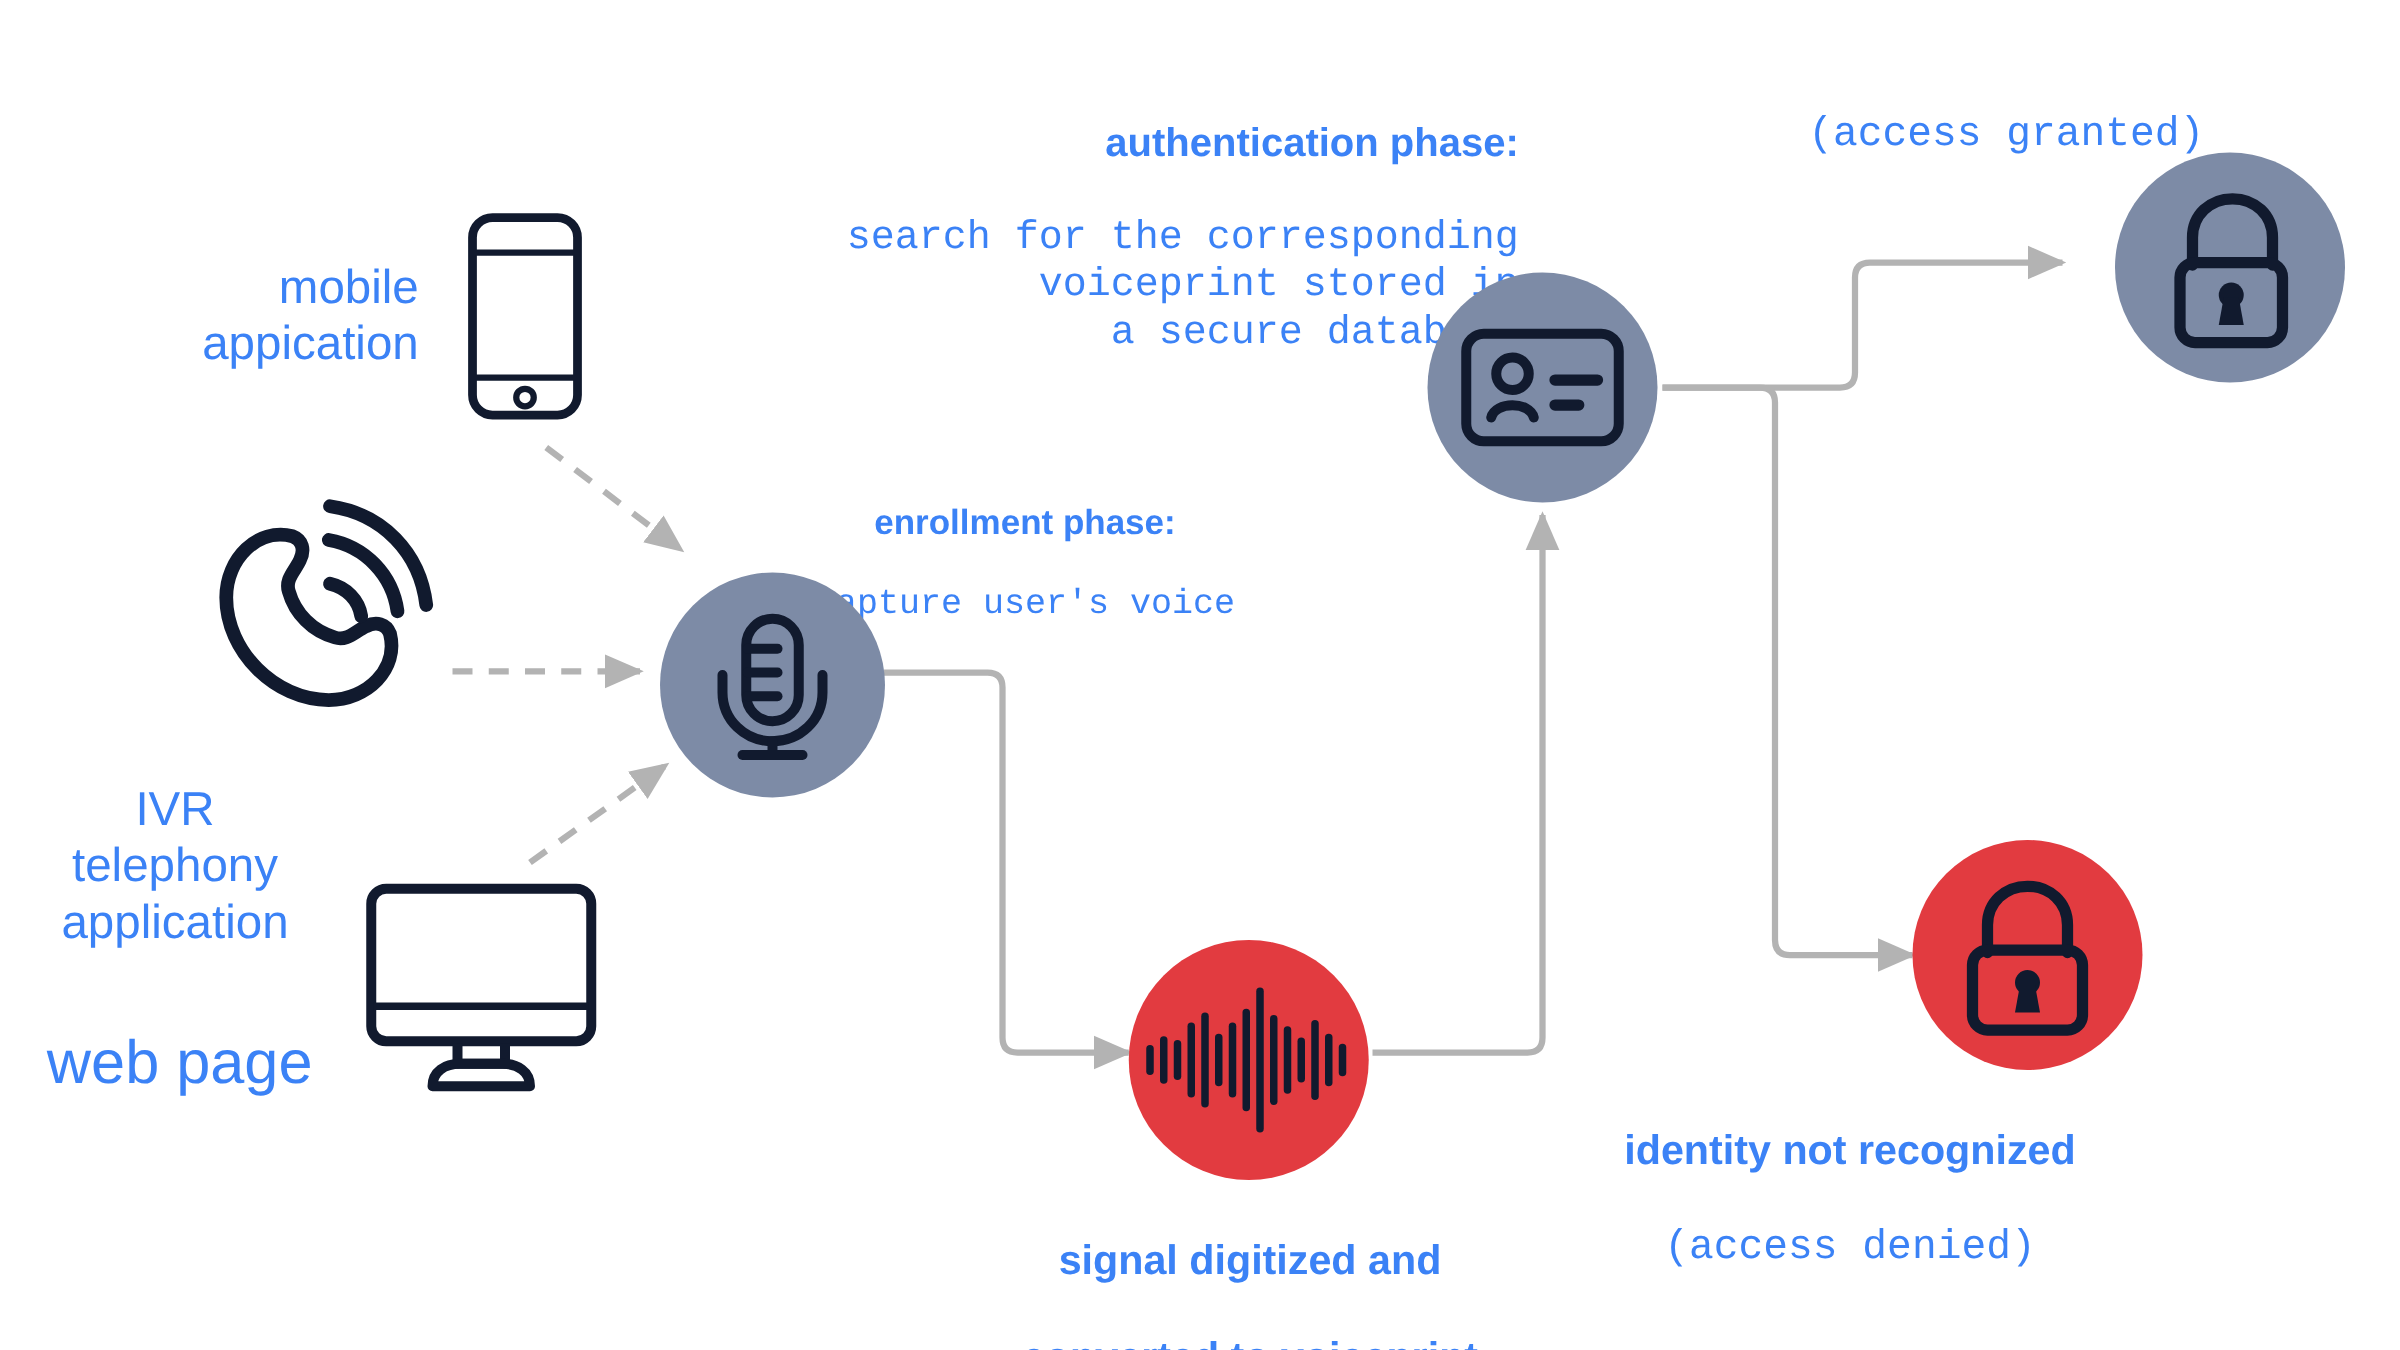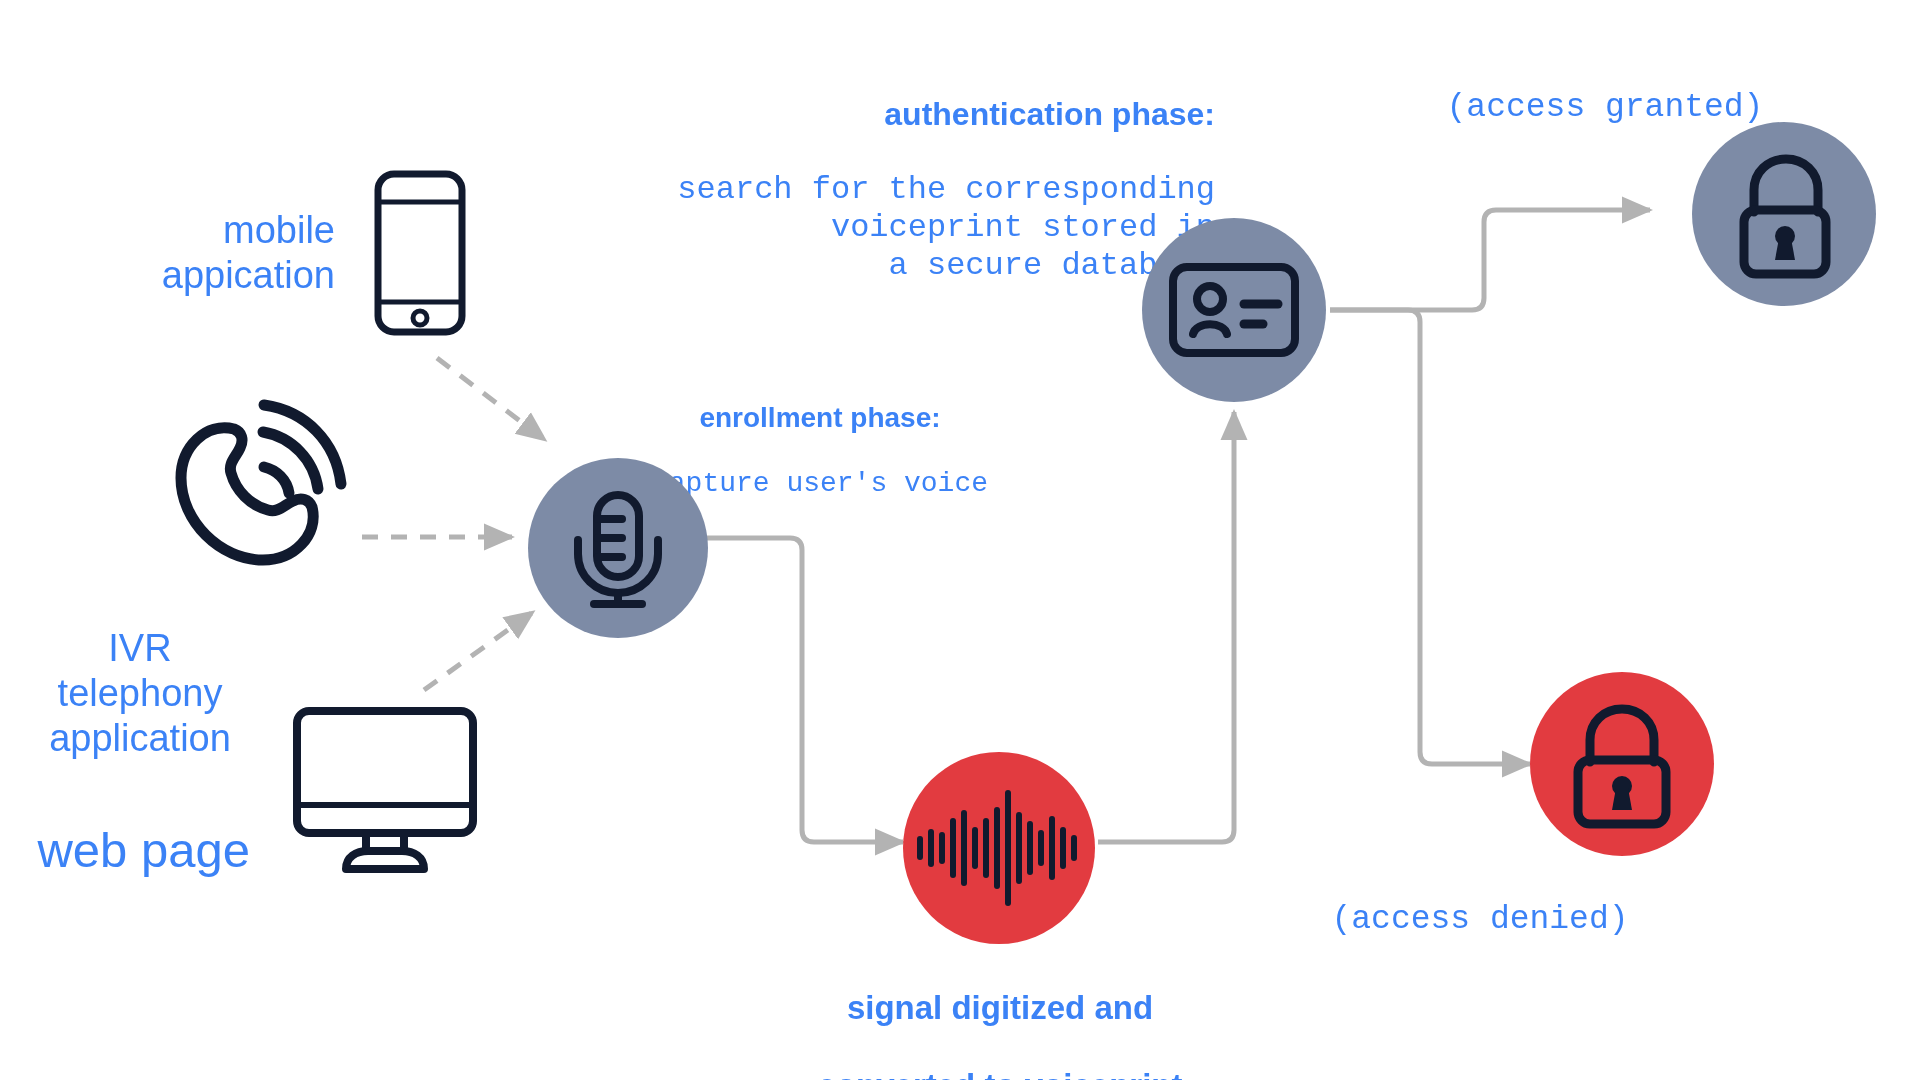--- a/index.html
+++ b/index.html
@@ -207,16 +207,17 @@
         </g>
         <g fill="#111a2e">
           <circle cx="58" cy="82" r="10"></circle>
           <path d="M52 84 L48 106 L68 106 L64 84 Z"></path>
         </g>
       </svg>
     </span>
   </div>
 
   <div class="lbl ct" style="left:1180px; top:862px; width:600px; font-size:33px;">
+    <span class="hdr">identity not recognized</span>
     <span class="sub">(access denied)</span>
   </div>
 
 </div>
 
 </body></html>

